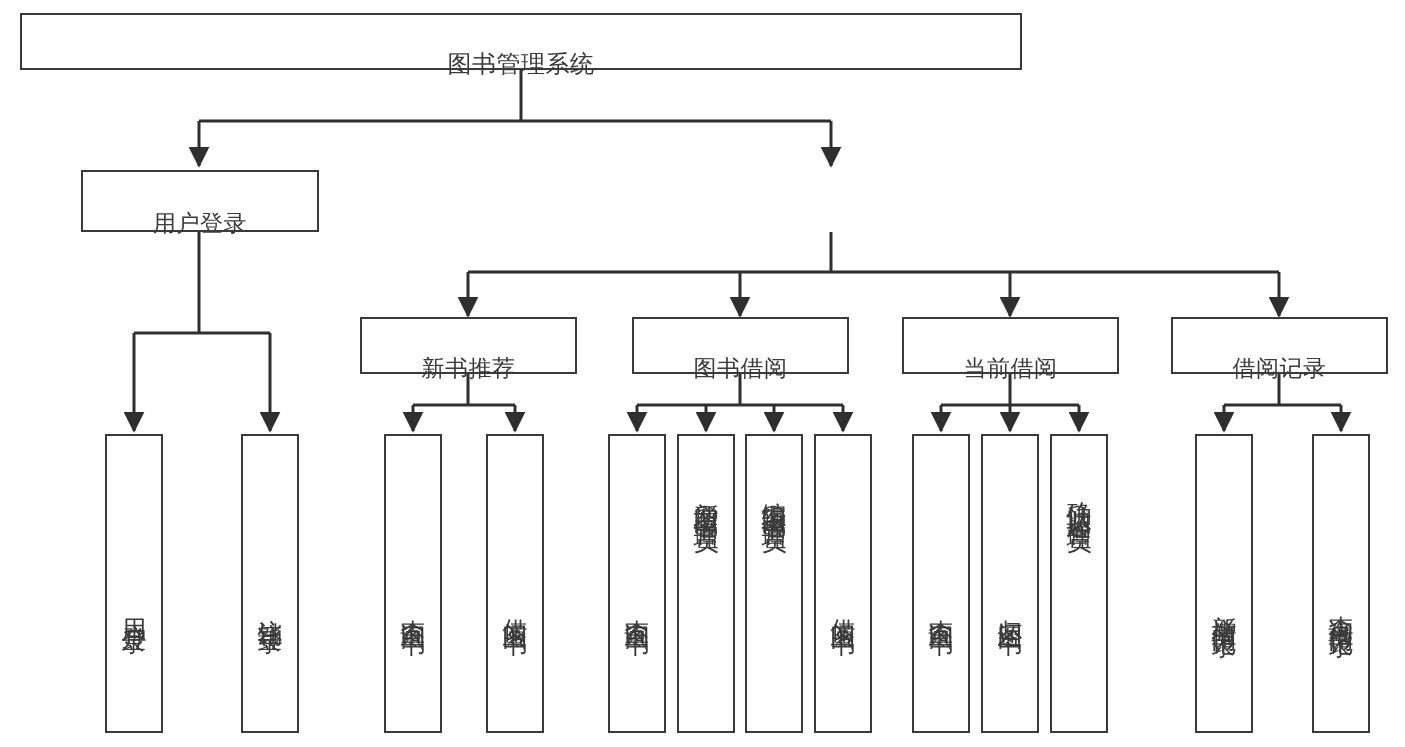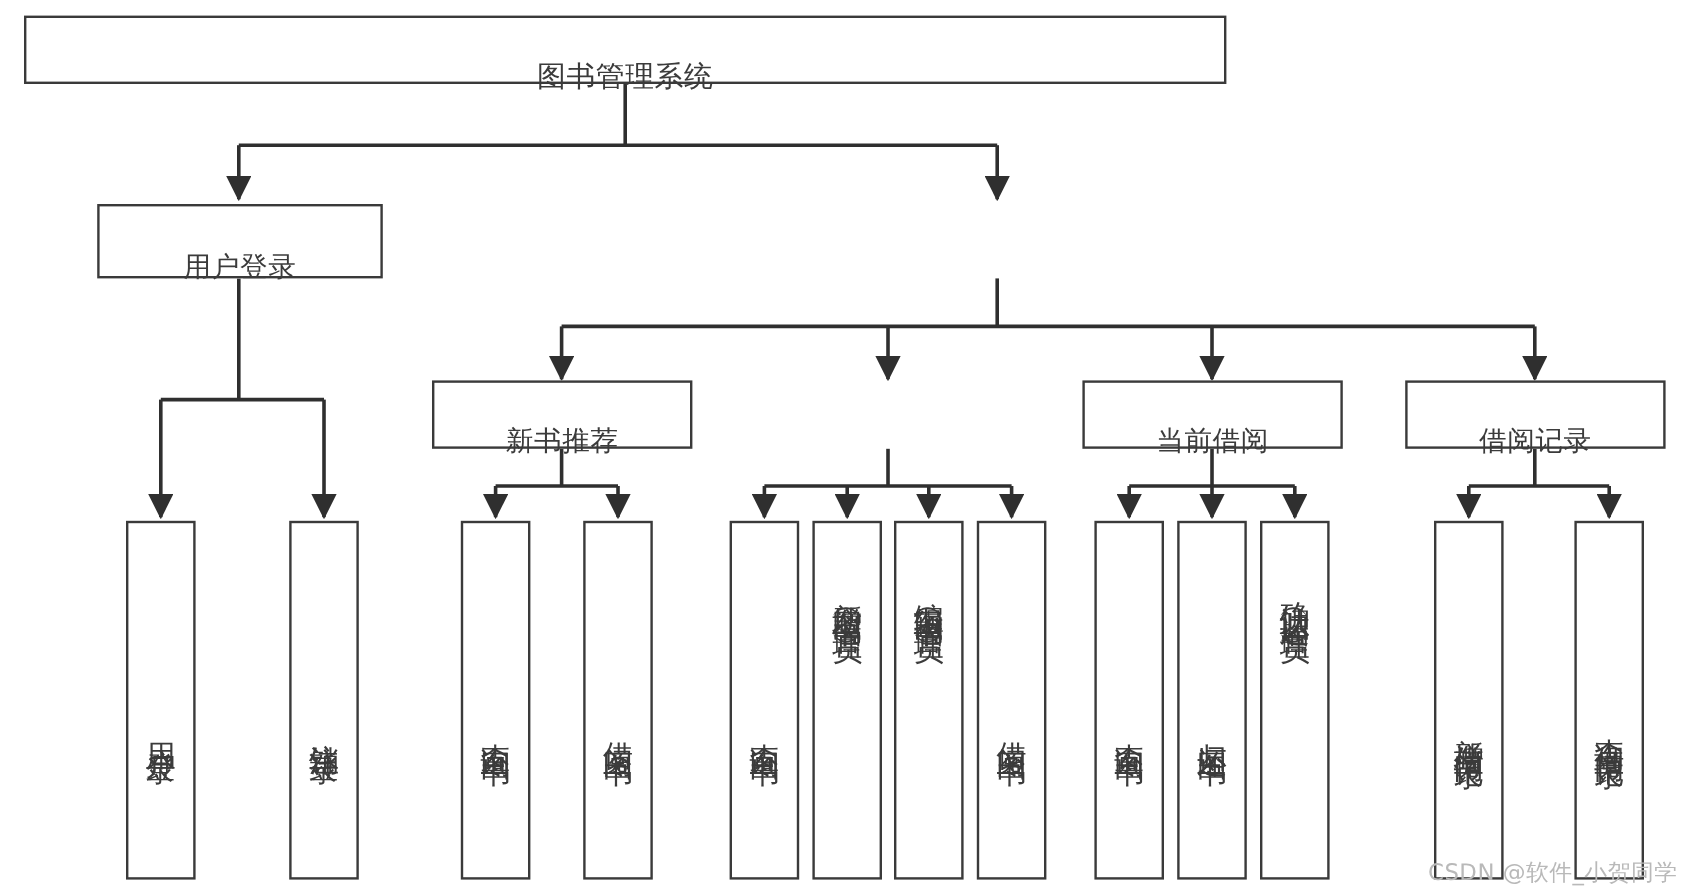--- a/index.html
+++ b/index.html
@@ -137,20 +137,23 @@
 
   <div class="node h" style="left:81px; top:170px; width:238px; height:62px;">
     <span class="lbl">用户登录</span>
   </div>
 
 
   <div class="node h" style="left:360px; top:317px; width:217px; height:57px;">
     <span class="lbl">新书推荐</span>
   </div>
 
+  <div class="node h" style="left:632px; top:317px; width:217px; height:57px;">
+    <span class="lbl">图书借阅</span>
+  </div>
 
   <div class="node h" style="left:1171px; top:317px; width:217px; height:57px;">
     <span class="lbl">借阅记录</span>
   </div>
 
   <div class="node h" style="left:902px; top:317px; width:217px; height:57px;">
     <span class="lbl">当前借阅</span>
   </div>
 
   <div class="node v centered" style="left:105px; top:434px; width:58px; height:299px;">
@@ -198,15 +201,14 @@
   </div>
 
   <div class="node v centered" style="left:1195px; top:434px; width:58px; height:299px;">
     <span class="lbl">新增借阅记录</span>
   </div>
 
   <div class="node v centered" style="left:1312px; top:434px; width:58px; height:299px;">
     <span class="lbl">查询借阅记录</span>
   </div>
 
-  <div class="watermark">CSDN @软件_小贺同学</div>
 
 </div>
 
 </body></html>

